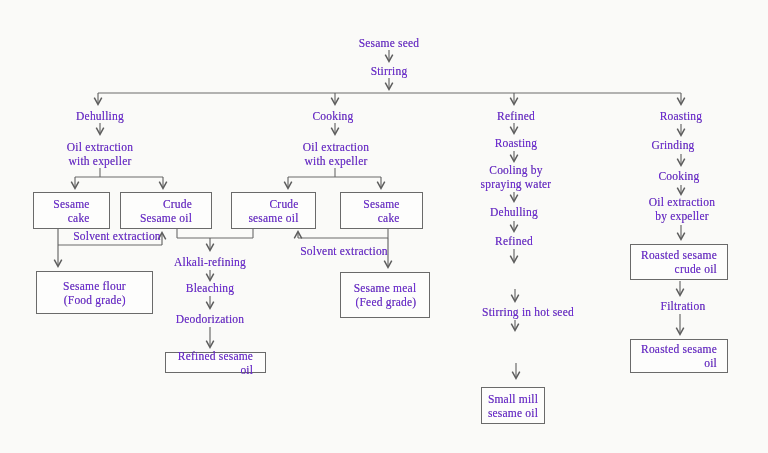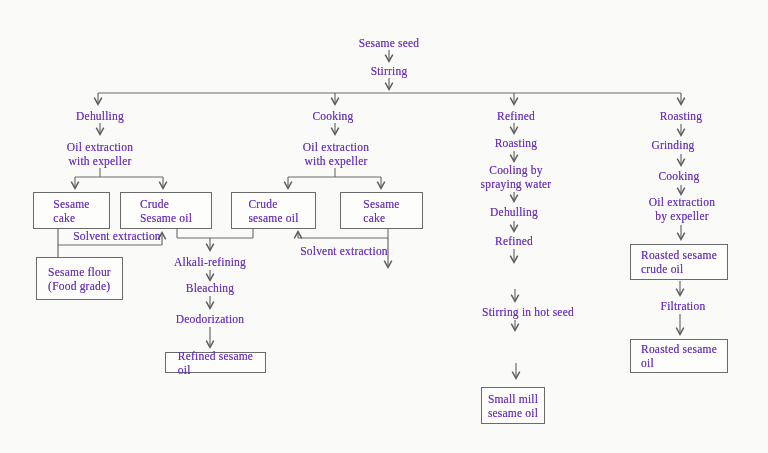--- a/index.html
+++ b/index.html
@@ -27,21 +27,21 @@
     position:absolute;
     border:1.2px solid #6a6a6a;
     background:#fdfdfc;
     display:flex;
     align-items:center;
     justify-content:center;
     box-sizing:border-box;
   }
   .box-text{
     white-space:pre-line;
-    text-align:left;
+    text-align:right;
     font-size:11.5px;
     line-height:14px;
     letter-spacing:.2px;
     text-shadow:0 0 .6px rgba(60,60,60,.55);
   }
 </style>
 </head>
 <body>
 
 <div class="canvas">
@@ -144,27 +144,31 @@
 Sesame oil</span>
   </div>
   <div class="box" style="left:231px;top:192px;width:85px;height:37px">
     <span class="box-text">Crude
 sesame oil</span>
   </div>
   <div class="box" style="left:340px;top:192px;width:83px;height:37px">
     <span class="box-text">Sesame
 cake</span>
   </div>
-  <div class="box" style="left:36px;top:257px;width:87px;height:43px">
+  <div class="box" style="left:36px;top:271px;width:117px;height:43px">
     <span class="box-text">Sesame flour
 (Food grade)</span>
   </div>
   <div class="box" style="left:165px;top:352px;width:101px;height:21px">
     <span class="box-text">Refined sesame
 oil</span>
+  </div>
+  <div class="box" style="left:340px;top:272px;width:90px;height:46px">
+    <span class="box-text">Sesame meal
+(Feed grade)</span>
   </div>
   <div class="box" style="left:481px;top:387px;width:64px;height:37px">
     <span class="box-text">Small mill
 sesame oil</span>
   </div>
   <div class="box" style="left:630px;top:244px;width:98px;height:36px">
     <span class="box-text">Roasted sesame
 crude oil</span>
   </div>
   <div class="box" style="left:630px;top:339px;width:98px;height:34px">

